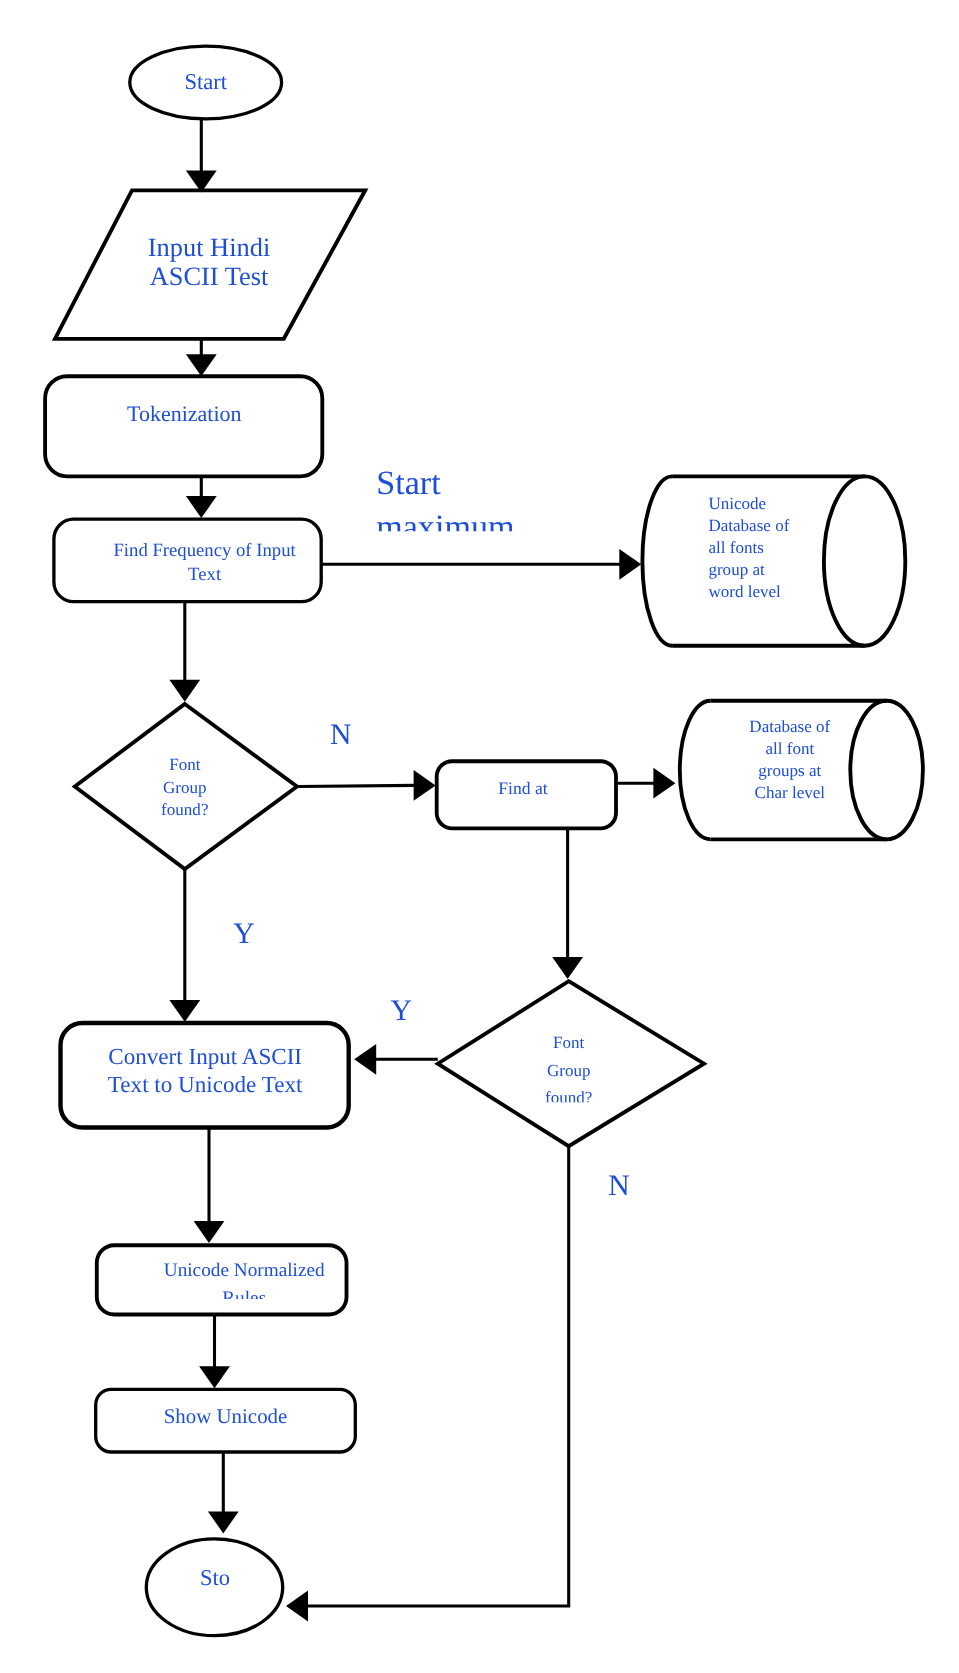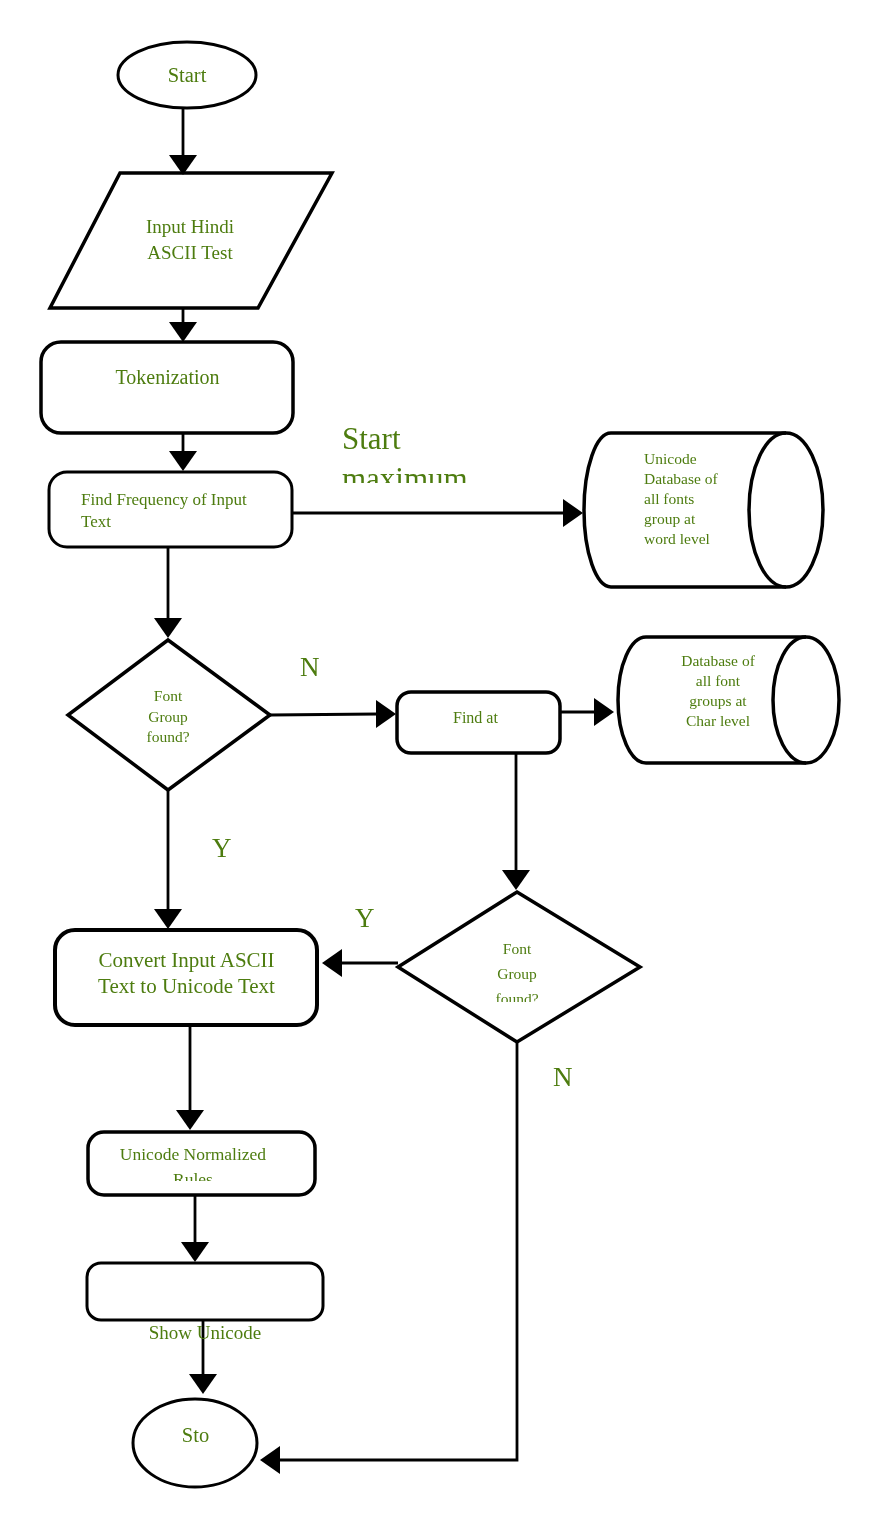--- a/index.html
+++ b/index.html
@@ -15,40 +15,40 @@
     overflow: hidden;
     font-family: "Liberation Serif", serif;
   }
   .canvas svg {
     position: absolute;
     left: 0;
     top: 0;
   }
   .lbl {
     position: absolute;
-    color: #4d7c0f;
+    color: #1d4ed8;
     font-family: "Liberation Serif", serif;
     white-space: nowrap;
   }
   .center { text-align: center; }
   .clip { overflow: hidden; }
 
   .start-label   { left: 117px; top: 64px;  width: 140px; font-size: 20.5px; }
-  .input-label   { left: 100px; top: 214px; width: 180px; font-size: 19px; line-height: 25.5px; }
+  .input-label   { left: 100px; top: 214px; width: 180px; font-size: 24px; line-height: 25.5px; }
   .token-label   { left: 47px;  top: 364px; width: 241px; font-size: 20px;   line-height: 27px; }
-  .freq-label    { left: 81px;  top: 489px; width: 210px; font-size: 17px;   line-height: 22px; }
+  .freq-label    { left: 81px;  top: 489px; width: 210px; font-size: 17px;   line-height: 22px; text-align: center; }
   .match-label   { left: 342px; top: 419px; width: 175px; height: 64px; font-size: 31px; line-height: 40px; }
   .unigram-label { left: 644px; top: 449px; width: 140px; font-size: 15.5px; line-height: 20px; }
   .d1-label      { left: 98px;  top: 686px; width: 140px; font-size: 15.5px; line-height: 20.5px; }
   .findat-label  { left: 429px; top: 709px; font-size: 16px; margin-left: 24px; }
   .chardb-label  { left: 647px; top: 651px; width: 142px; font-size: 15.5px; line-height: 20px; }
   .d2-label      { left: 447px; top: 936px; width: 140px; height: 66px; font-size: 15.5px; line-height: 25px; }
   .convert-label { left: 56px;  top: 947px; width: 261px; font-size: 21px;   line-height: 26px; }
-  .rules-label   { left: 74px;  top: 1142px; width: 238px; height: 39px; font-size: 17.5px; line-height: 25px; }
-  .show-label    { left: 87px;  top: 1278px; width: 236px; font-size: 19px; margin-top: 44px; }
+  .rules-label   { left: 103px;  top: 1142px; width: 238px; height: 39px; font-size: 17.5px; line-height: 25px; }
+  .show-label    { left: 87px;  top: 1278px; width: 236px; font-size: 19px; }
   .stop-label    { left: 133px; top: 1424px; width: 125px; font-size: 20.5px; }
 
   .branch { font-size: 27px; }
   .n1-label { left: 300px; top: 652px; }
   .y1-label { left: 212px; top: 833px; }
   .y2-label { left: 355px; top: 903px; }
   .n2-label { left: 553px; top: 1062px; }
 </style>
 </head>
 <body>

